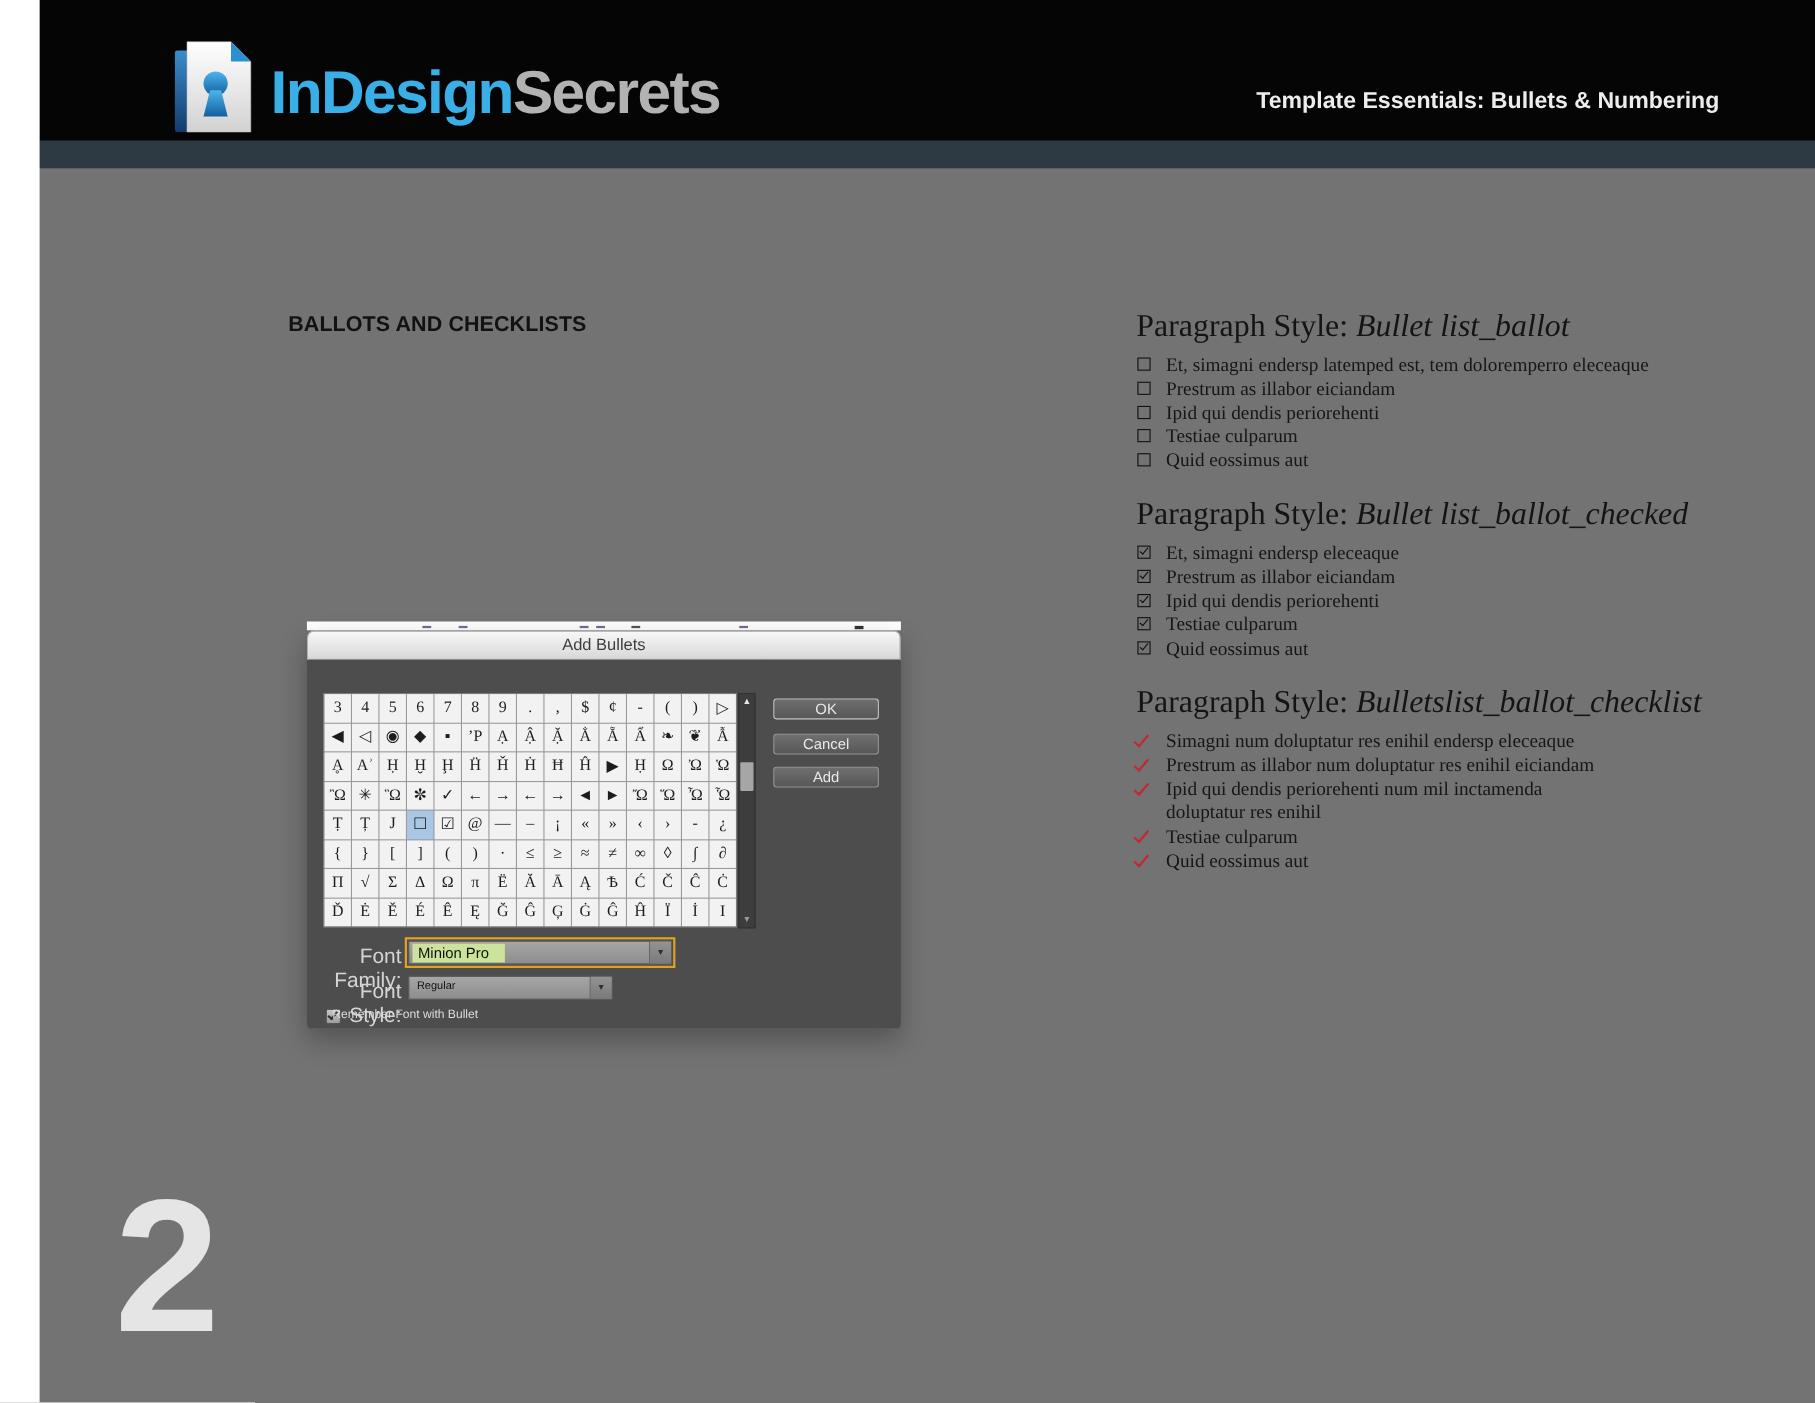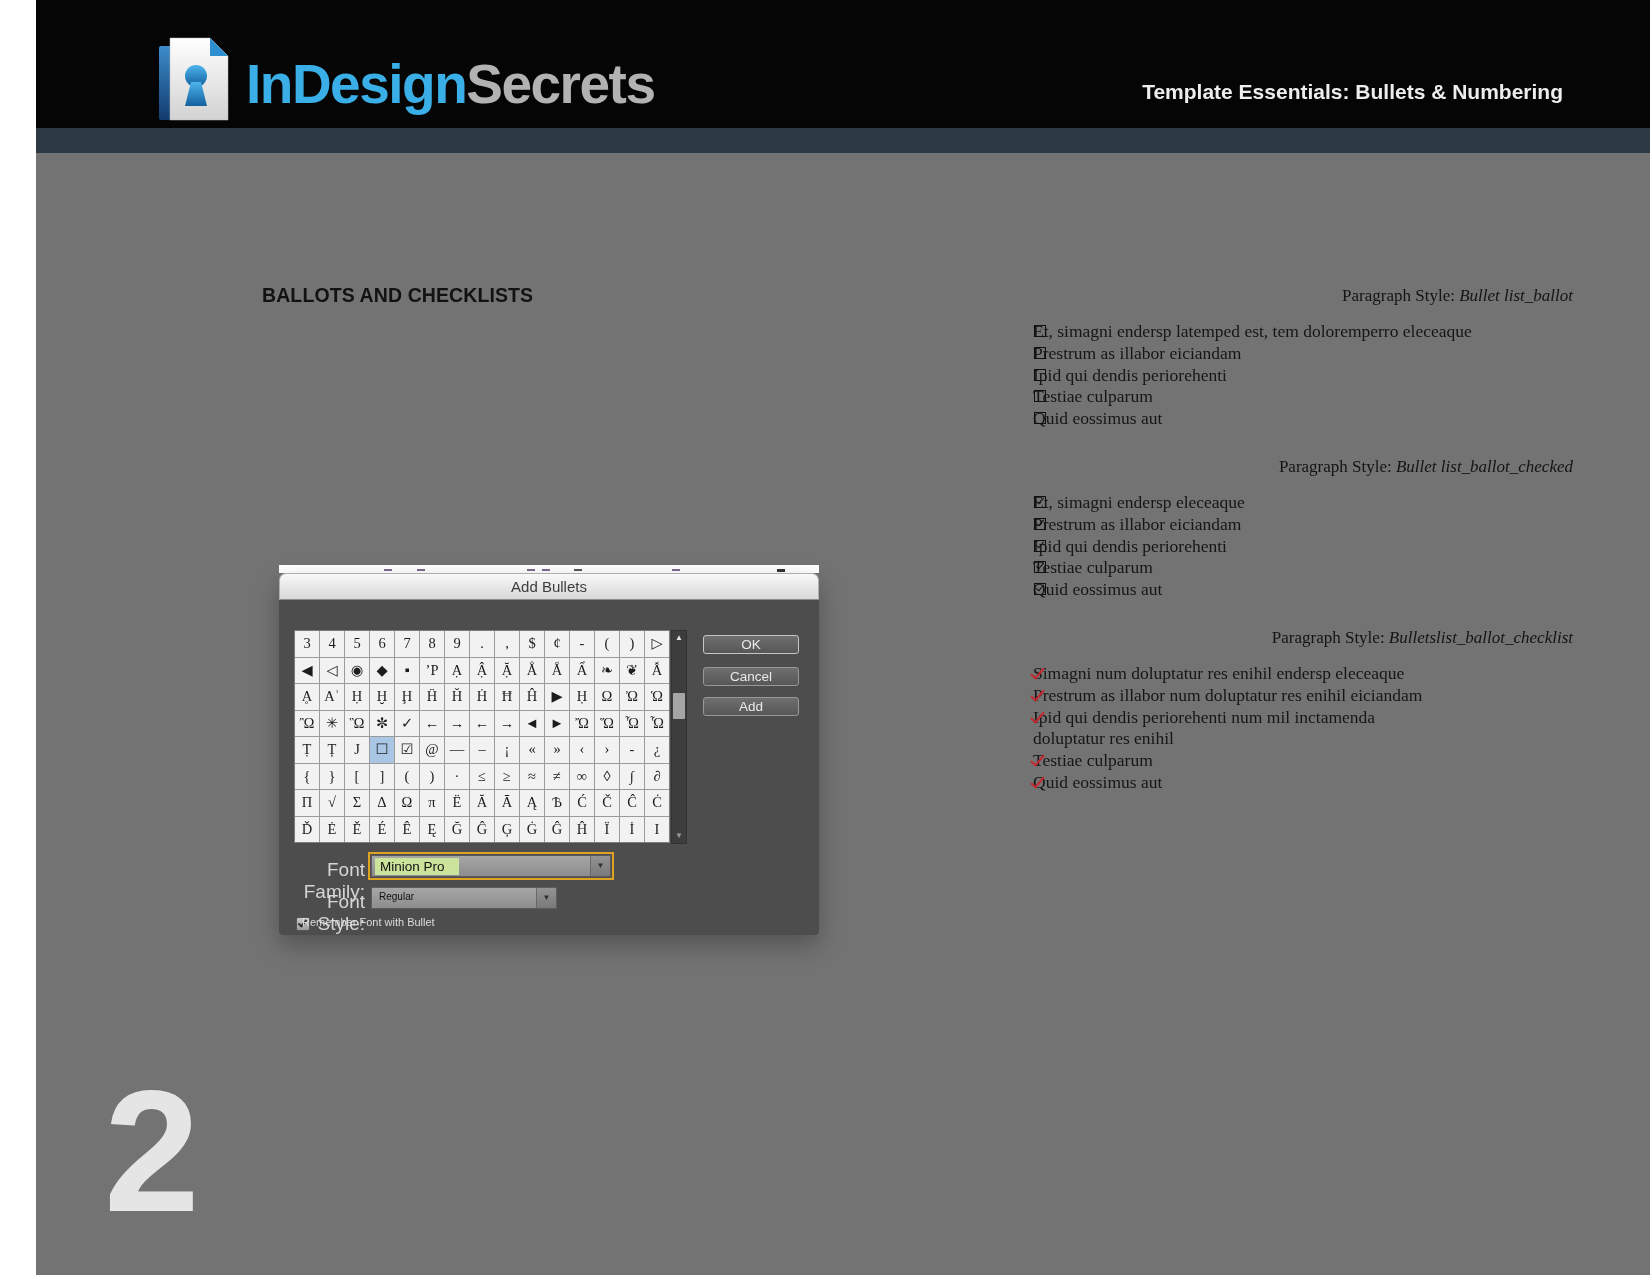--- a/index.html
+++ b/index.html
@@ -75,24 +75,24 @@
 
   .remember-box { position:absolute; left:17px; top:317px; width:14px; height:14px;
                   background:linear-gradient(#c7c7c7,#9d9d9d); border:1px solid #565656; border-radius:2px; }
   .remember-box .tick { position:absolute; left:3px; top:0px; width:5px; height:9px;
                         border-right:2px solid #2f2f2f; border-bottom:2px solid #2f2f2f; transform:rotate(40deg); }
   .remember-label { position:absolute; left:23px; top:316px; font-size:11px; color:#dcdcdc; }
 
   
   .styles-col { position:absolute; left:997px; top:281px; width:540px; }
   .style-section + .style-section { margin-top:22px; }
-  .style-section h3 { font-family:"Liberation Serif", serif; font-weight:normal; font-size:17px;
-                      line-height:30px; color:#141414; margin-bottom:10px; white-space:nowrap;text-align:right; }
+  .style-section h3 { font-family:"Liberation Serif", serif; font-weight:normal; font-size:29px;
+                      line-height:30px; color:#141414; margin-bottom:10px; white-space:nowrap; }
   .style-name { font-style:italic; }
-  .sitem { display:flex;flex-direction:column; }
+  .sitem { display:flex; }
   .marker-col { width:27px; flex:none; position:relative; }
   .sitem-text { font-family:"Liberation Serif", serif; font-size:17.5px; line-height:21.8px;
                 color:#161616; white-space:pre; }
   .m-ballot { position:absolute; left:1px; top:4px; width:12px; height:12px; border:1.6px solid #101010; }
   .m-ballot .tick { position:absolute; left:2.5px; top:-1px; width:4px; height:8px;
                     border-right:1.6px solid #101010; border-bottom:1.6px solid #101010; transform:rotate(40deg); }
   .m-check { position:absolute; left:1px; top:2px; width:7px; height:14px;
              border-right:2px solid #c5282f; border-bottom:2px solid #c5282f; transform:rotate(40deg); }
 
   

